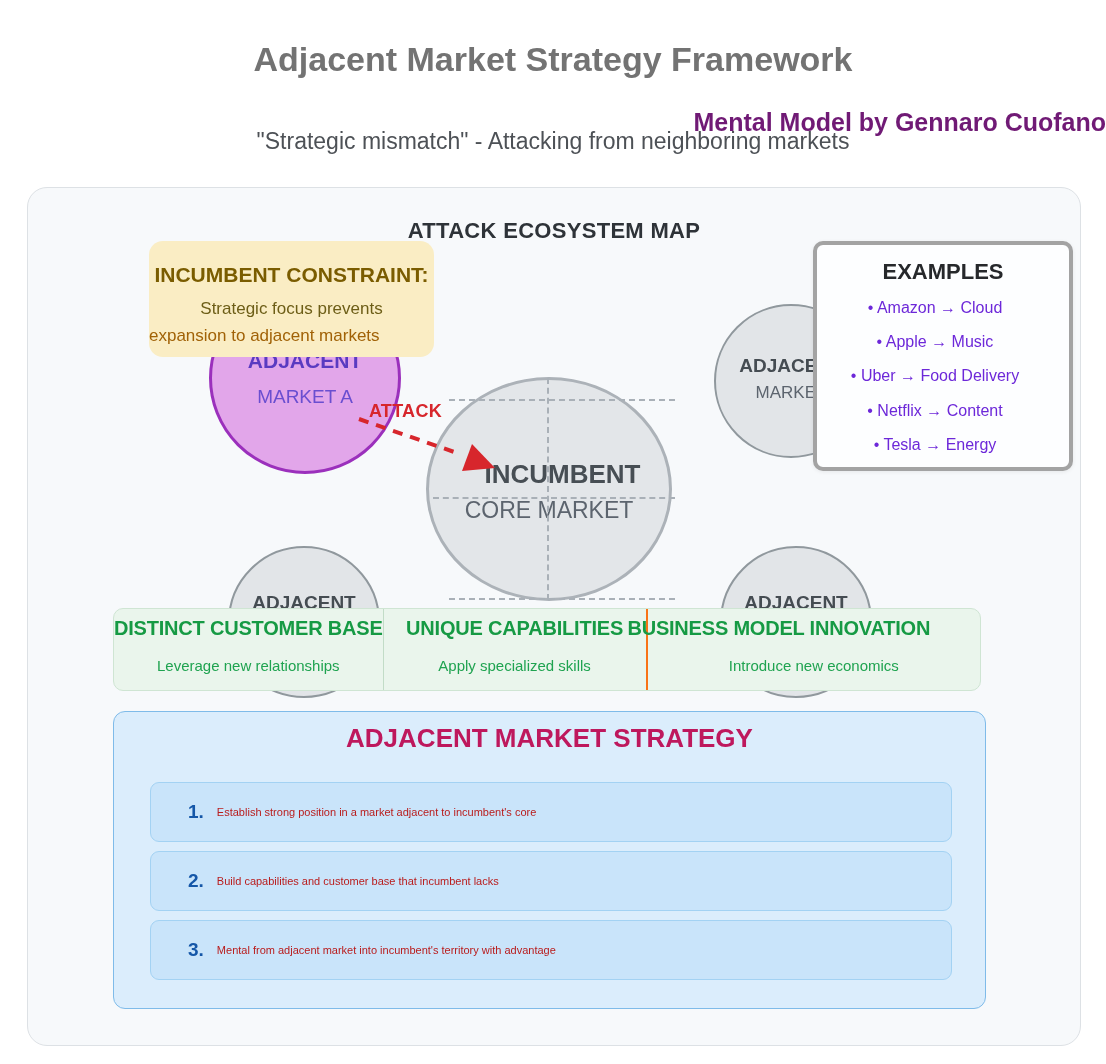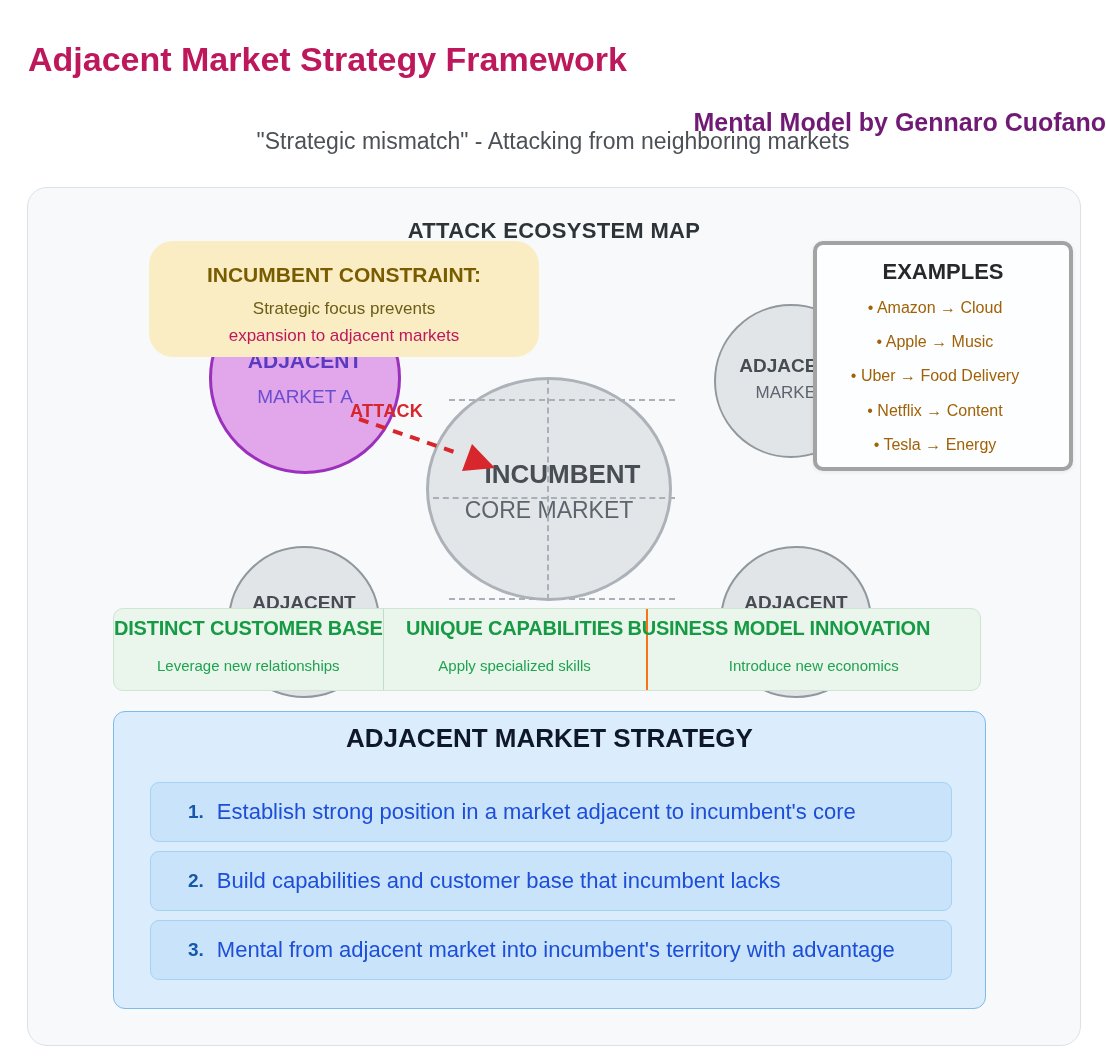--- a/index.html
+++ b/index.html
@@ -1,20 +1,20 @@
 <!DOCTYPE html>
 <html><head>
 <meta charset="utf-8">
 <style>
   * { margin:0; padding:0; box-sizing:border-box; }
   body { background:#ffffff; font-family:"Liberation Sans", sans-serif; }
   .stage { position:relative; width:1106px; height:1064px; background:#ffffff; overflow:hidden; }
 
   
-  .page-title   { position:absolute; left:0; right:0; top:40px;  font-size:34px; font-weight:bold; color:#be185d;padding-left:28px; }
+  .page-title   { position:absolute; left:0; right:0; top:40px;  text-align:center; font-size:34px; font-weight:bold; color:#737373; }
   .page-subtitle{ position:absolute; left:0; right:0; top:108px;  text-align:right; font-size:25px; font-weight:bold; color:#701a75; }
   .page-tagline { position:absolute; left:0; right:0; top:128px; text-align:center; font-size:23px; color:#4d5156; }
 
   
   .map-box { position:absolute; left:27px; top:187px; width:1054px; height:859px;
              background:#f7f9fb; border:1px solid #dde1e5; border-radius:20px; }
   .map-title { position:absolute; left:0; right:0; top:30px; text-align:center;
                font-size:22px; font-weight:bold; color:#2e3338; letter-spacing:.3px; }
 
   
@@ -35,61 +35,61 @@
 
   
   .guide-h { position:absolute; height:0; border-top:2px dashed #a9b0b7; }
   .gh1 { left:421px; top:211px; width:226px; }
   .gh2 { left:405px; top:309px; width:242px; }
   .gh3 { left:421px; top:410px; width:226px; }
   .guide-v { position:absolute; width:0; left:519px; top:190px; height:222px; border-left:2px dashed #a9b0b7; }
 
   
   .arrow-svg { position:absolute; left:0; top:0; width:1054px; height:859px; pointer-events:none; }
-  .attack-label { position:absolute; left:322px; top:213px; width:92px; text-align:left;
+  .attack-label { position:absolute; left:322px; top:213px; width:92px; text-align:right;
                   font-size:18px; font-weight:bold; color:#d7262c; letter-spacing:.3px; }
 
   
-  .constraint { position:absolute; left:121px; top:53px; width:390px; height:116px;
-                background:#faedc4; border-radius:24px; }
+  .constraint { position:absolute; left:121px; top:53px; width:285px; height:116px;
+                background:#faedc4; border-radius:14px; }
   .constraint .t  { position:absolute; left:0; right:0; top:22px; text-align:center;
                     font-size:21px; font-weight:bold; color:#7a5c00; }
   .constraint .b1 { position:absolute; left:0; right:0; top:58px; text-align:center; font-size:17px; color:#6d5e17; }
-  .constraint .b2 { position:absolute; left:0; right:0; top:85px; text-align:center; font-size:17px; color:#be185d; }
+  .constraint .b2 { position:absolute; left:0; right:0; top:85px; font-size:17px; color:#a16207; }
 
   
   .examples { position:absolute; left:785px; top:53px; width:260px; height:230px;
               background:#fdfeff; border:4px solid #a3a3a3; border-radius:10px;
               box-shadow:0 1px 4px rgba(0,0,0,0.07); }
   .examples .t { position:absolute; left:0; right:0; top:14px; text-align:center;
                  font-size:22px; font-weight:bold; color:#26282b; }
-  .examples .it { position:absolute; left:0; right:16px; text-align:center; font-size:16px; color:#a16207; }
+  .examples .it { position:absolute; left:0; right:16px; text-align:center; font-size:16px; color:#6d28d9; }
   .ex0{top:54px;} .ex1{top:88px;} .ex2{top:122px;} .ex3{top:157px;} .ex4{top:191px;}
 
   
   .advantages { position:absolute; left:85px; top:420px; width:868px; height:83px; display:flex;
                 background:#eaf5ec; border:1px solid #cfe5d3; border-radius:10px; }
   .adv-col { position:relative; display:flex; flex-direction:column; align-items:center; }
   .adv-col.w1 { flex:0 0 263px; } .adv-col.w2 { flex:0 0 263px; border-left:1px solid #c2dcc7; }
   .adv-col.w3 { flex:1 1 auto;   border-left:2px solid #f97316; }
   .adv-h { margin-top:8px; display:inline-block; white-space:nowrap;
            font-size:20px; font-weight:bold; color:#169a44; letter-spacing:-.2px; }
   .adv-col.w3 .adv-h { position:relative; left:-35px; }
   .adv-t { margin-top:17px; white-space:nowrap; font-size:15px; color:#1fa350; }
 
   
   .strategy { position:absolute; left:85px; top:523px; width:873px; height:298px;
               background:#dbedfc; border:1.5px solid #7fbbe9; border-radius:12px; }
   .strategy .t { position:absolute; left:0; right:0; top:11px; text-align:center;
-                 font-size:26px; font-weight:bold; color:#0f172a; }
+                 font-size:26px; font-weight:bold; color:#be185d; }
   .step { position:absolute; left:36px; width:802px; height:60px; background:#c9e4fa;
           border:1.5px solid #a3d2f3; border-radius:9px; display:flex; align-items:center; }
   .s0{top:70px;} .s1{top:139px;} .s2{top:208px;}
   .step .n { margin-left:37px; font-size:19px; font-weight:bold; color:#1557a8; }
-  .step .x { margin-left:13px; font-size:22px; color:#1d4ed8; }
+  .step .x { margin-left:13px; font-size:11px; color:#b91c1c; }
 </style>
 </head>
 <body>
 
 <div class="stage">
 
   <div class="page-title">Adjacent Market Strategy Framework</div>
   <div class="page-subtitle">Mental Model by Gennaro Cuofano</div>
   <div class="page-tagline">"Strategic mismatch" - Attacking from neighboring markets</div>
 

